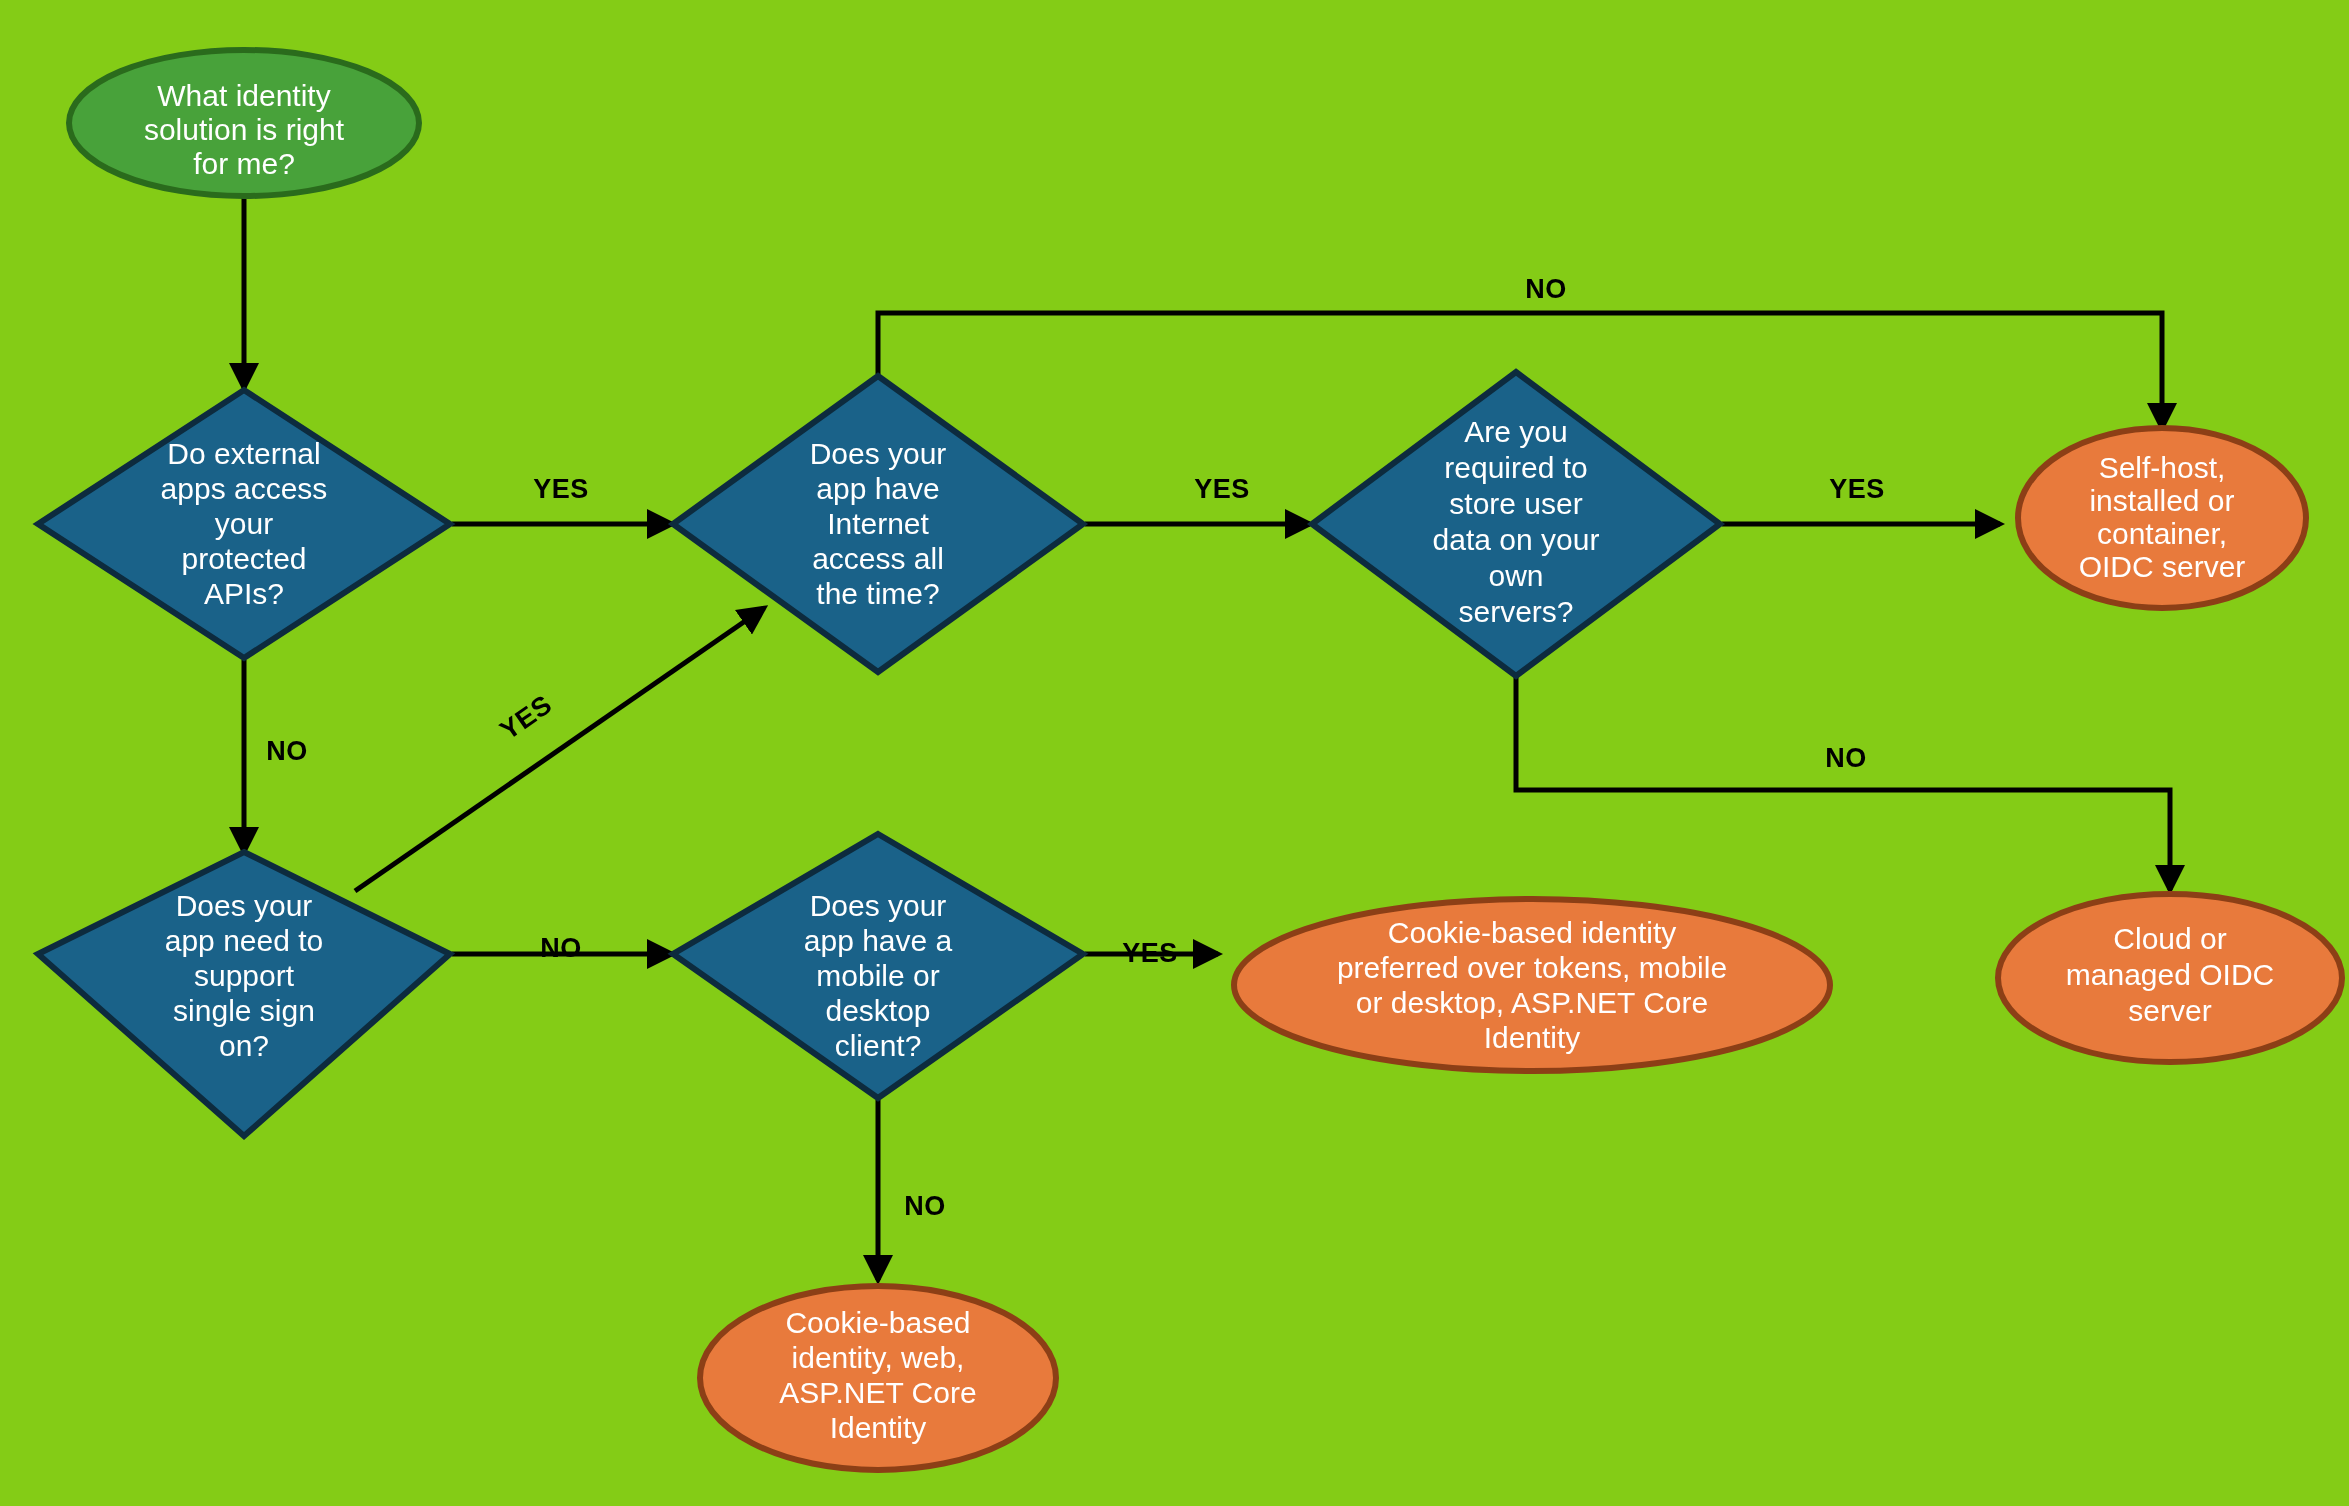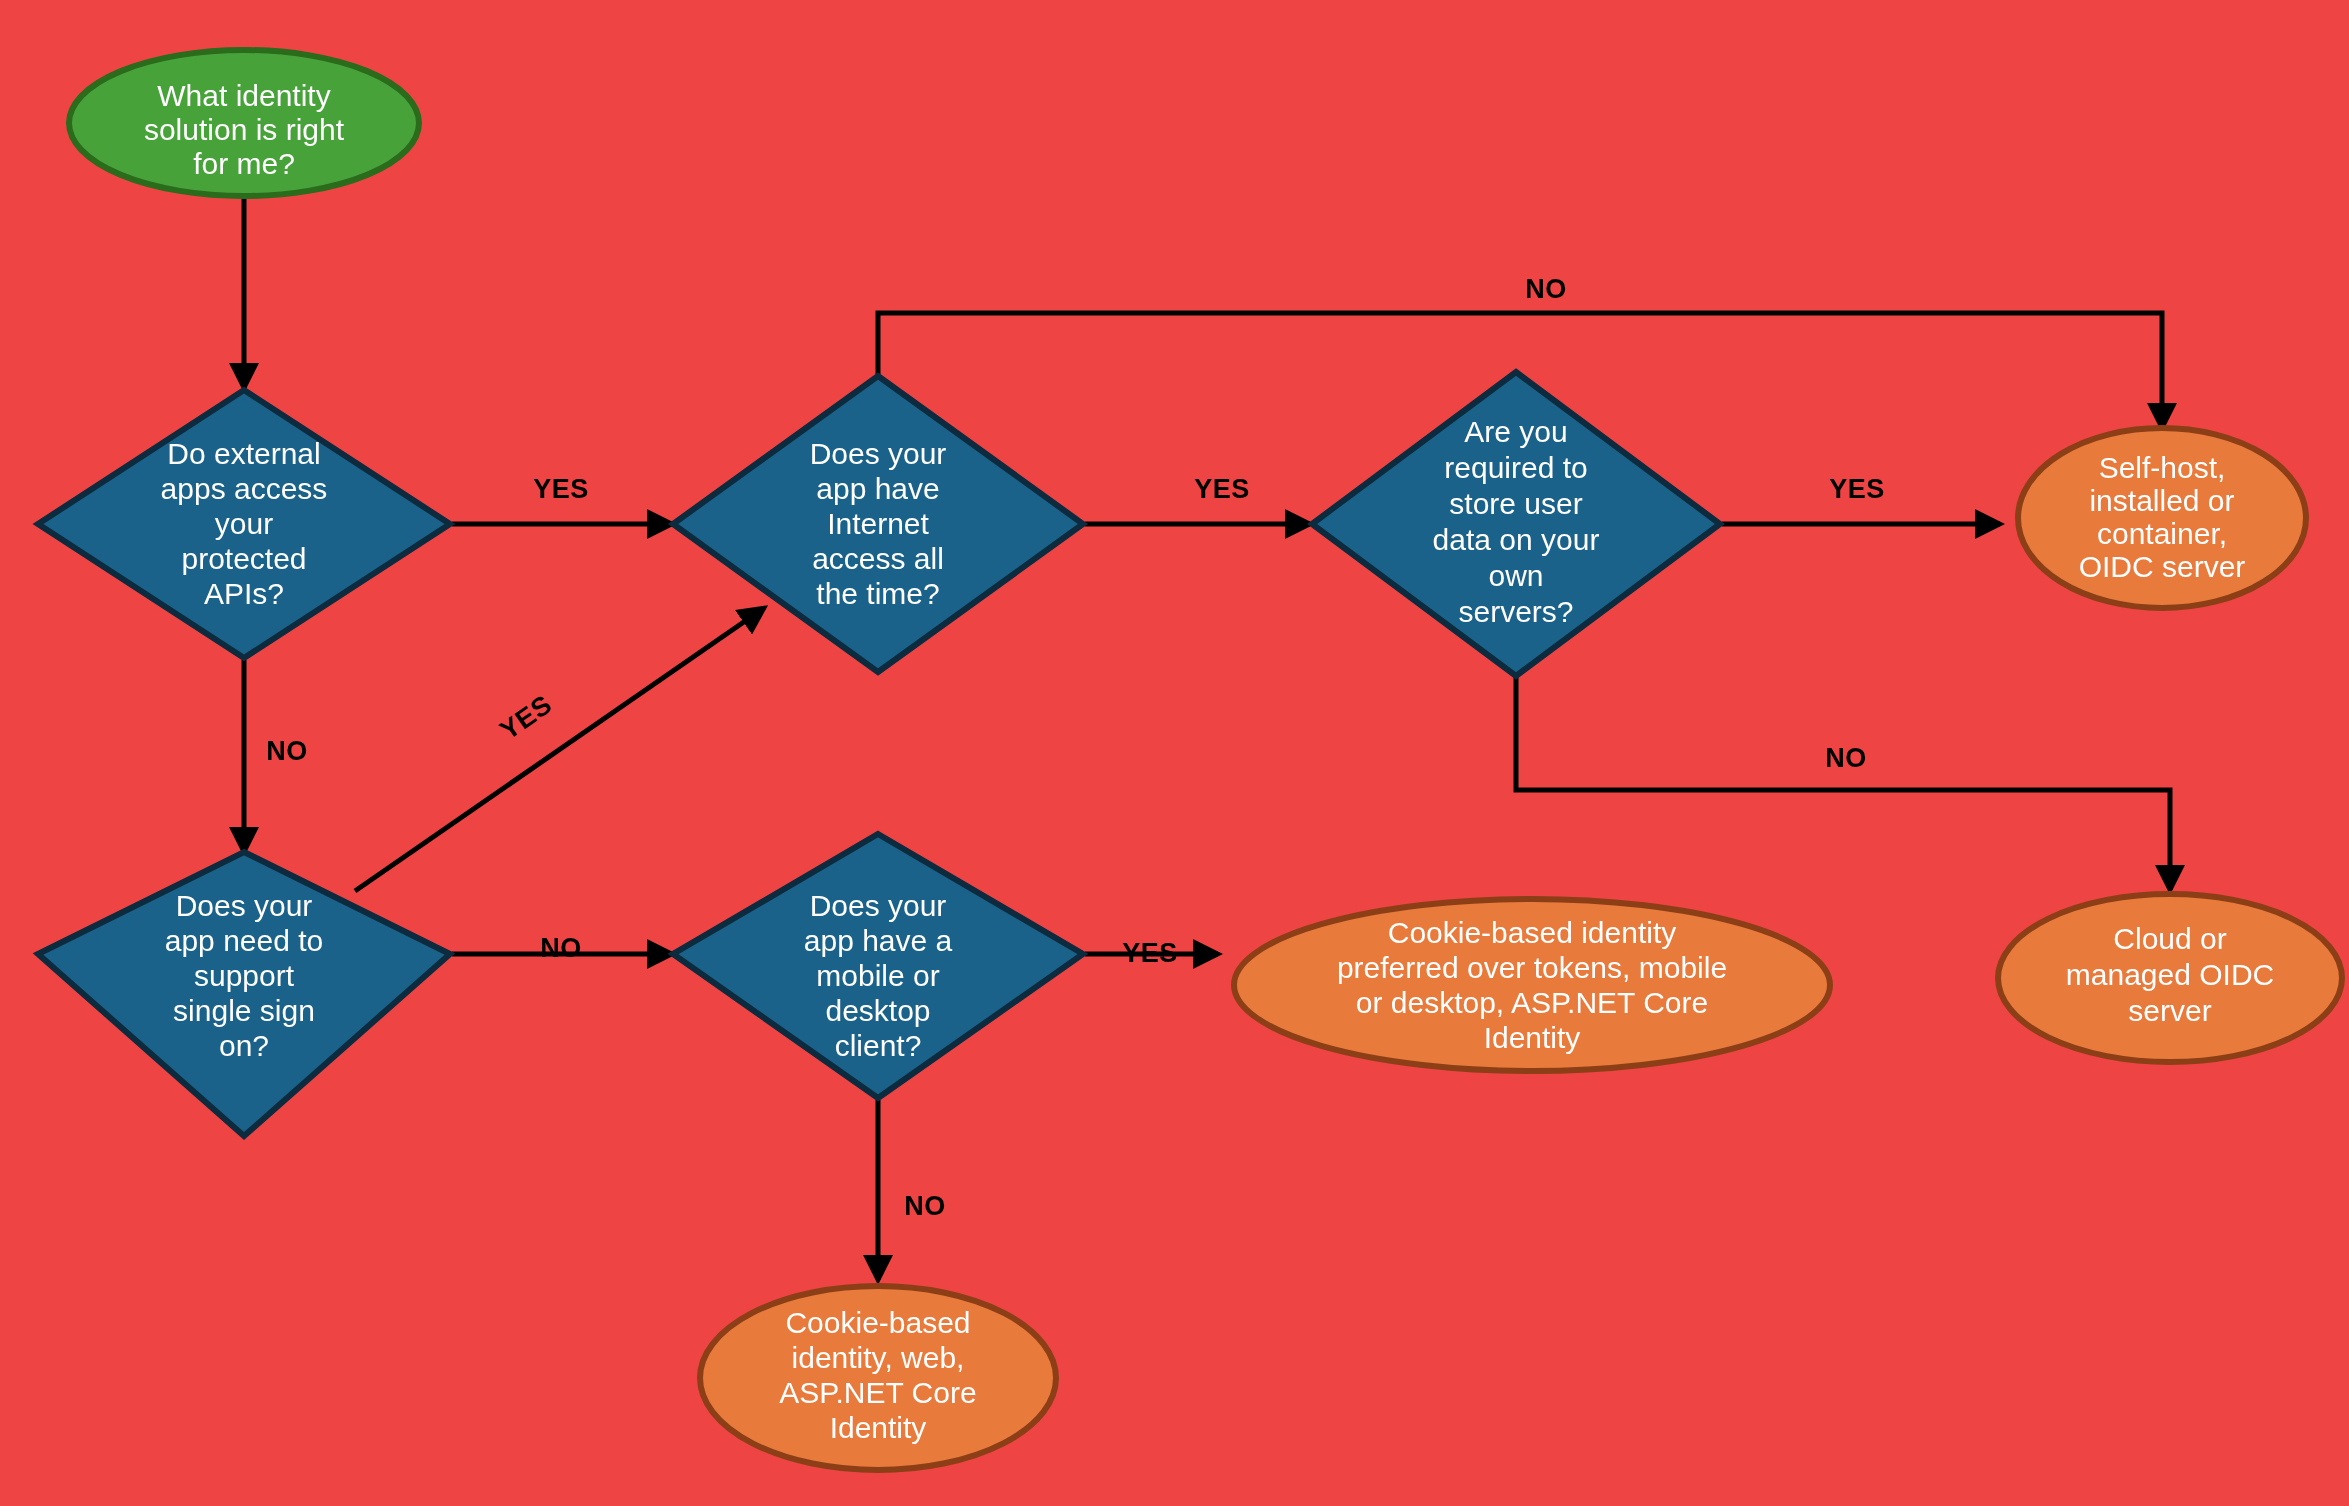--- a/index.html
+++ b/index.html
@@ -4,21 +4,21 @@
 <style>
   html, body {
     margin: 0;
     padding: 0;
     background: #ffffff;
   }
   #canvas {
     position: relative;
     width: 2349px;
     height: 1506px;
-    background: #ef4444;
+    background: #84cc16;
     font-family: "Liberation Sans", sans-serif;
     overflow: hidden;
   }
   svg.flow {
     position: absolute;
     top: 0;
     left: 0;
     width: 2349px;
     height: 1506px;
   }

